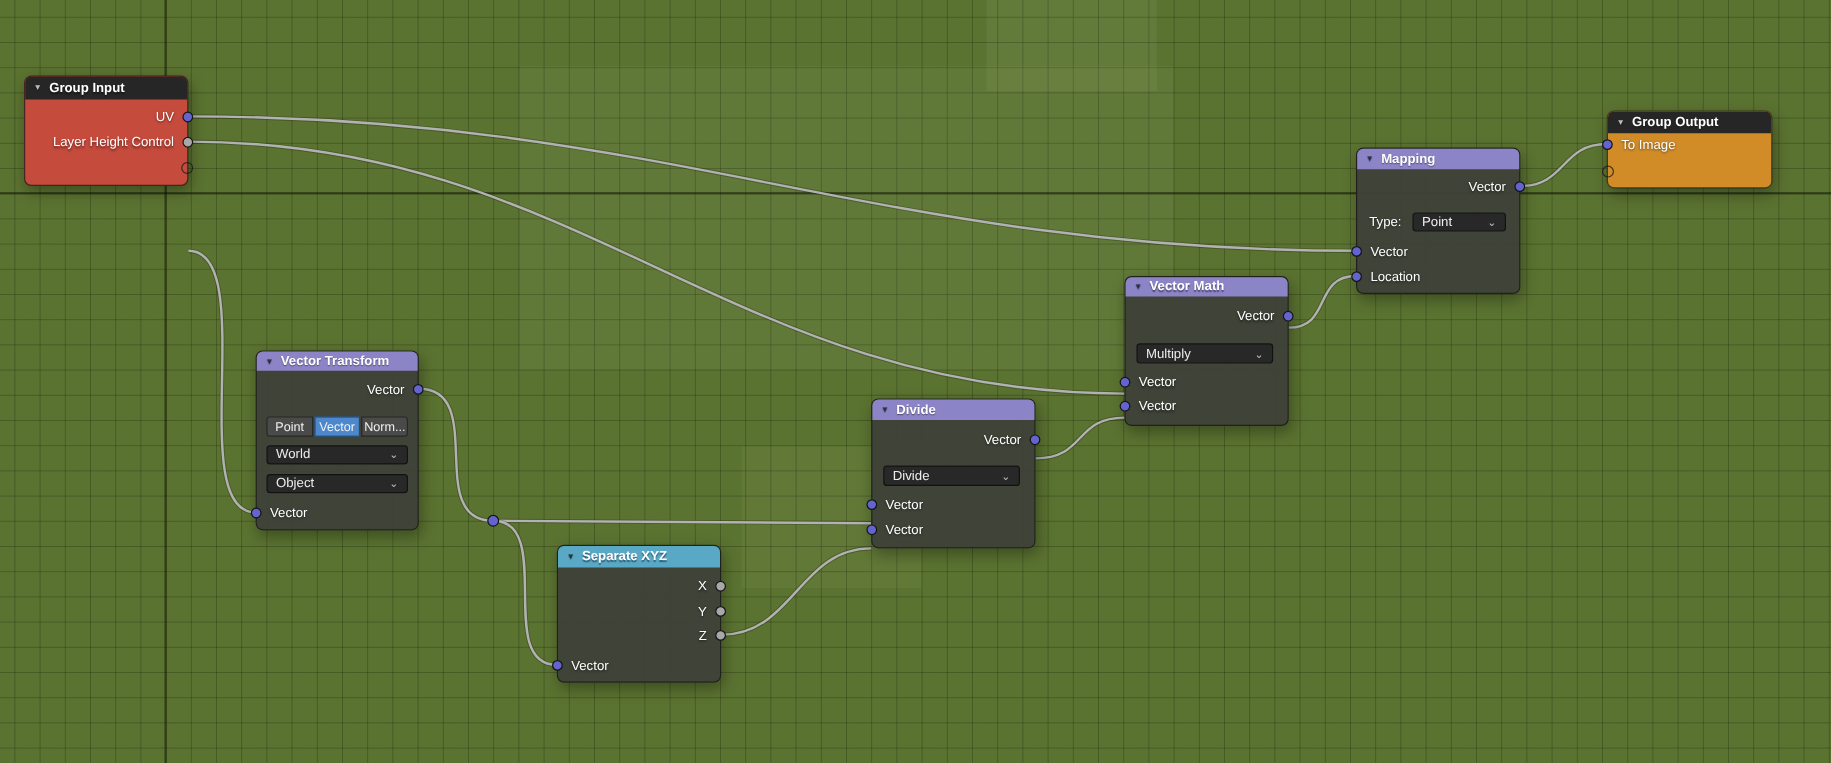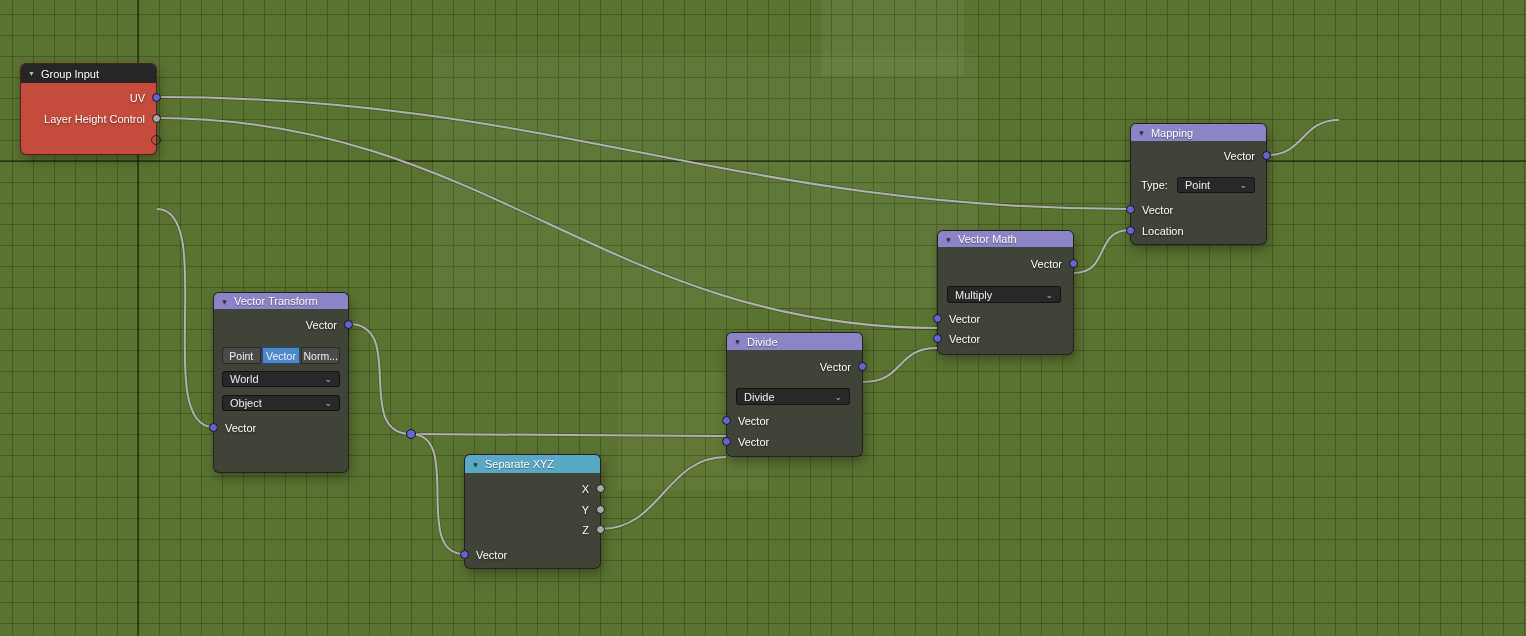--- a/index.html
+++ b/index.html
@@ -29,20 +29,21 @@
     font-size:11px; color:#fff;
   }
   .body-gray{background:rgba(62,66,56,0.96);}
   .body-red{background:#c54b3d;}
   .body-orange{background:#d18c28;}
   .hdr{
     position:absolute; left:0; right:0; top:0;
     border-radius:5px 5px 0 0;
     display:flex; align-items:center; gap:6px; padding:0 7px;
     text-shadow:0 1px 1px rgba(0,0,0,0.45);
+    font-weight:bold;
   }
   .hdr.purple{background:#8b84c6;}
   .hdr.cyan{background:#58a8c6;}
   .hdr.red{background:#c54b3d;}
   .hdr.dark{background:#262626;}
   .tri{color:rgba(22,22,22,0.62); font-size:7px; line-height:1;}
   .hdr.dark .tri{color:#bcbcbc;}
   .ttl{white-space:nowrap;}
 
   .row{position:absolute; left:0; right:0; height:18px; display:flex; align-items:center; padding:0 11px; box-sizing:border-box;}
@@ -121,21 +122,21 @@
       </div>
     <div class="row out" style="top:46px">
         <span>Layer Height Control</span>
       </div>
     <div class="sock vec out" style="top:29px"></div>
     <div class="sock val out" style="top:50px"></div>
     <div class="sock virtual out" style="top:71px"></div>
   </div>
 
 
-  <div class="node body-gray" style="left:213px;top:292px;width:136px;height:181px">
+  <div class="node body-gray" style="left:213px;top:292px;width:136px;height:150px">
     <div class="hdr purple" style="height:16px">
       <span class="tri">▼</span>
       <span class="ttl">Vector Transform</span>
     </div>
     <div class="row out" style="top:23px">
         <span>Vector</span>
       </div>
     <div class="seg" style="top:54px">
       <div class="segbtn">Point</div>
       <div class="segbtn sel">Vector</div>
@@ -242,14 +243,25 @@
         <span>Vector</span>
       </div>
     <div class="row in" style="top:98px">
         <span>Location</span>
       </div>
     <div class="sock vec out" style="top:27px"></div>
     <div class="sock vec in" style="top:81px"></div>
     <div class="sock vec in" style="top:102px"></div>
   </div>
 
+  <div class="node body-orange" style="left:1339px;top:92px;width:138px;height:65px">
+    <div class="hdr dark" style="height:18px">
+      <span class="tri">▼</span>
+      <span class="ttl">Group Output</span>
+    </div>
+    <div class="row in" style="top:19px">
+        <span>To Image</span>
+      </div>
+    <div class="sock vec in" style="top:23px"></div>
+    <div class="sock virtual in" style="top:45px"></div>
+  </div>
 
 </div>
 
 </body></html>

